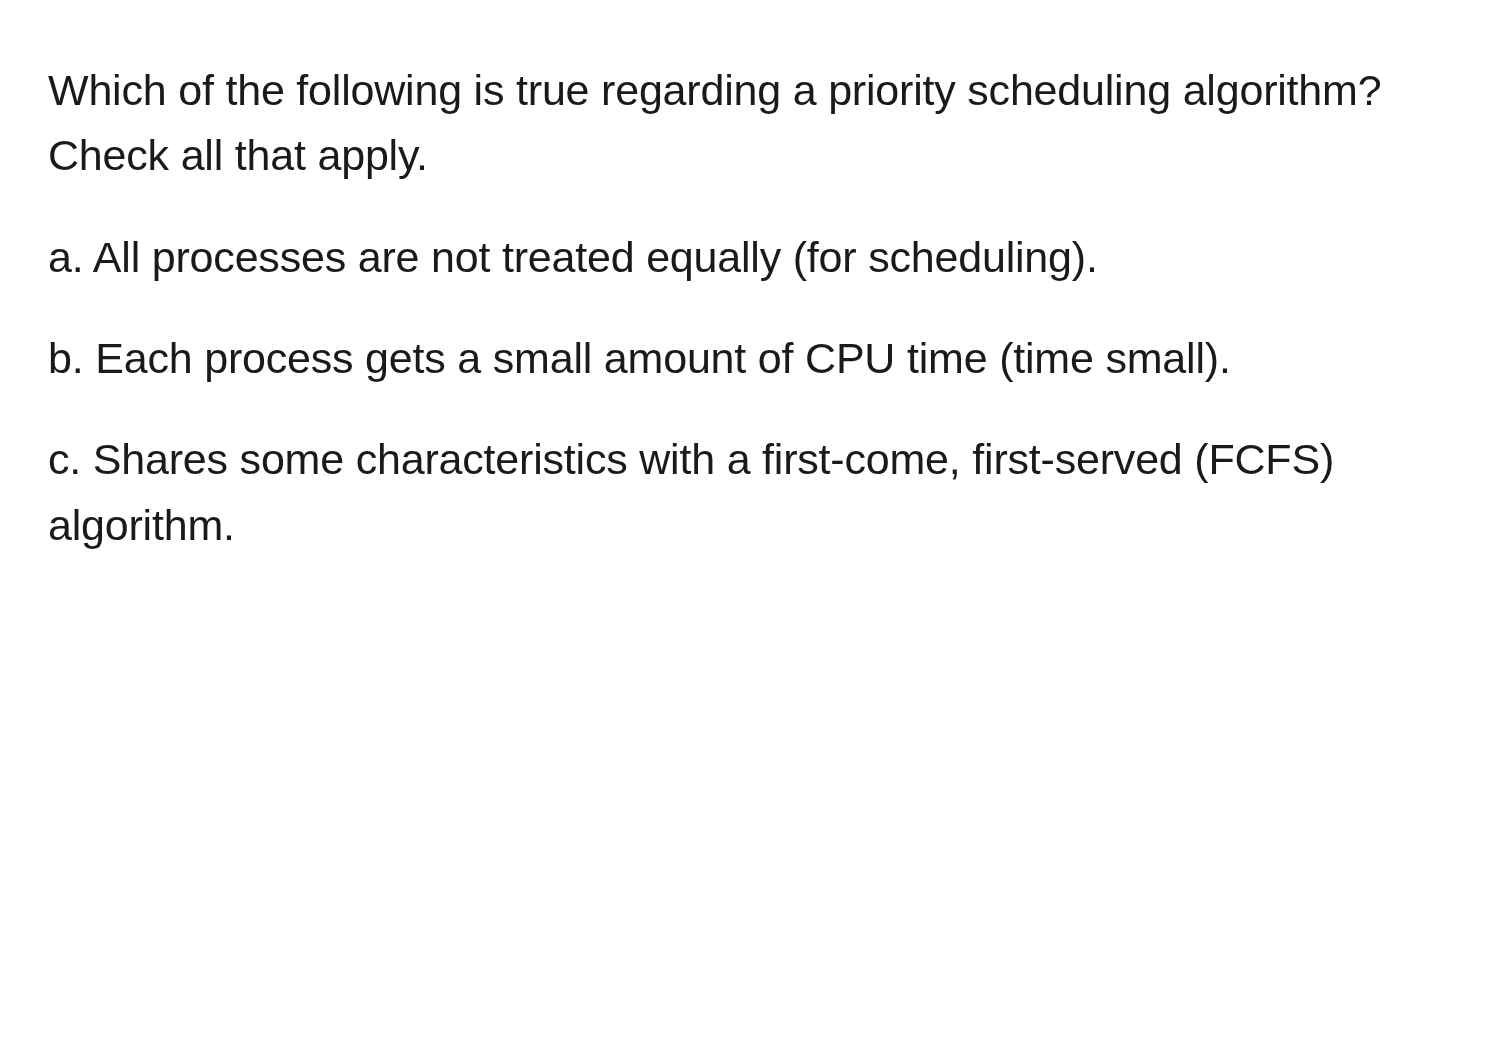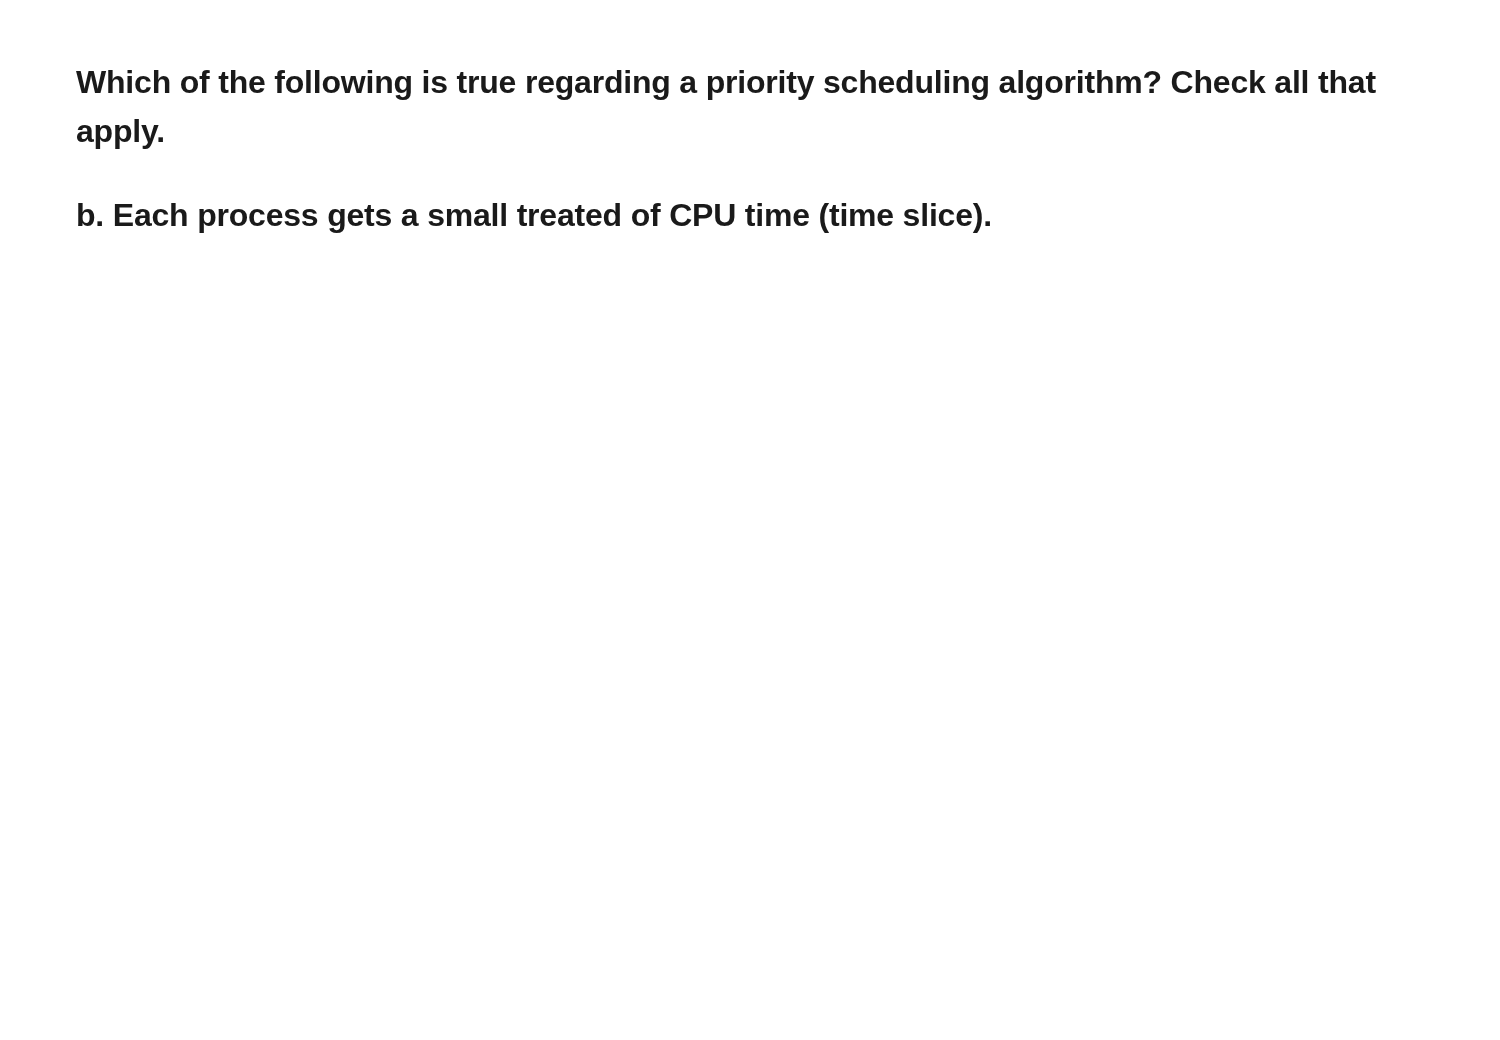--- a/index.html
+++ b/index.html
@@ -9,43 +9,50 @@
   }
   body {
     width: 1500px;
     height: 1040px;
     background: #ffffff;
     font-family: -apple-system, BlinkMacSystemFont, "Segoe UI", Helvetica, Arial, sans-serif;
     color: #1a1a1a;
     padding: 58px 48px;
   }
   .content {
-    font-size: 32px;
+    font-size: 43px;
     line-height: 1.52;
-    font-weight: 700;
+    font-weight: 400;
     letter-spacing: -0.2px;
-    margin-left: 28px;
   }
   .question {
     margin-bottom: 36px;
   }
   .option {
     margin-bottom: 36px;
   }
   .option:last-child {
     margin-bottom: 0;
   }
 </style>
 </head>
 <body>
 
 <div class="content">
   <div class="question">Which of the following is true regarding a priority scheduling algorithm? Check all that apply.</div>
 
+  <div class="option">
+    <span>a.</span>
+    <span>All processes are not treated equally (for scheduling).</span>
+  </div>
 
   <div class="option">
     <span>b.</span>
-    <span>Each process gets a small treated of CPU time (time slice).</span>
+    <span>Each process gets a small amount of CPU time (time small).</span>
   </div>
 
+  <div class="option">
+    <span>c.</span>
+    <span>Shares some characteristics with a first-come, first-served (FCFS) algorithm.</span>
+  </div>
 
 
 </div>
 
 </body></html>

